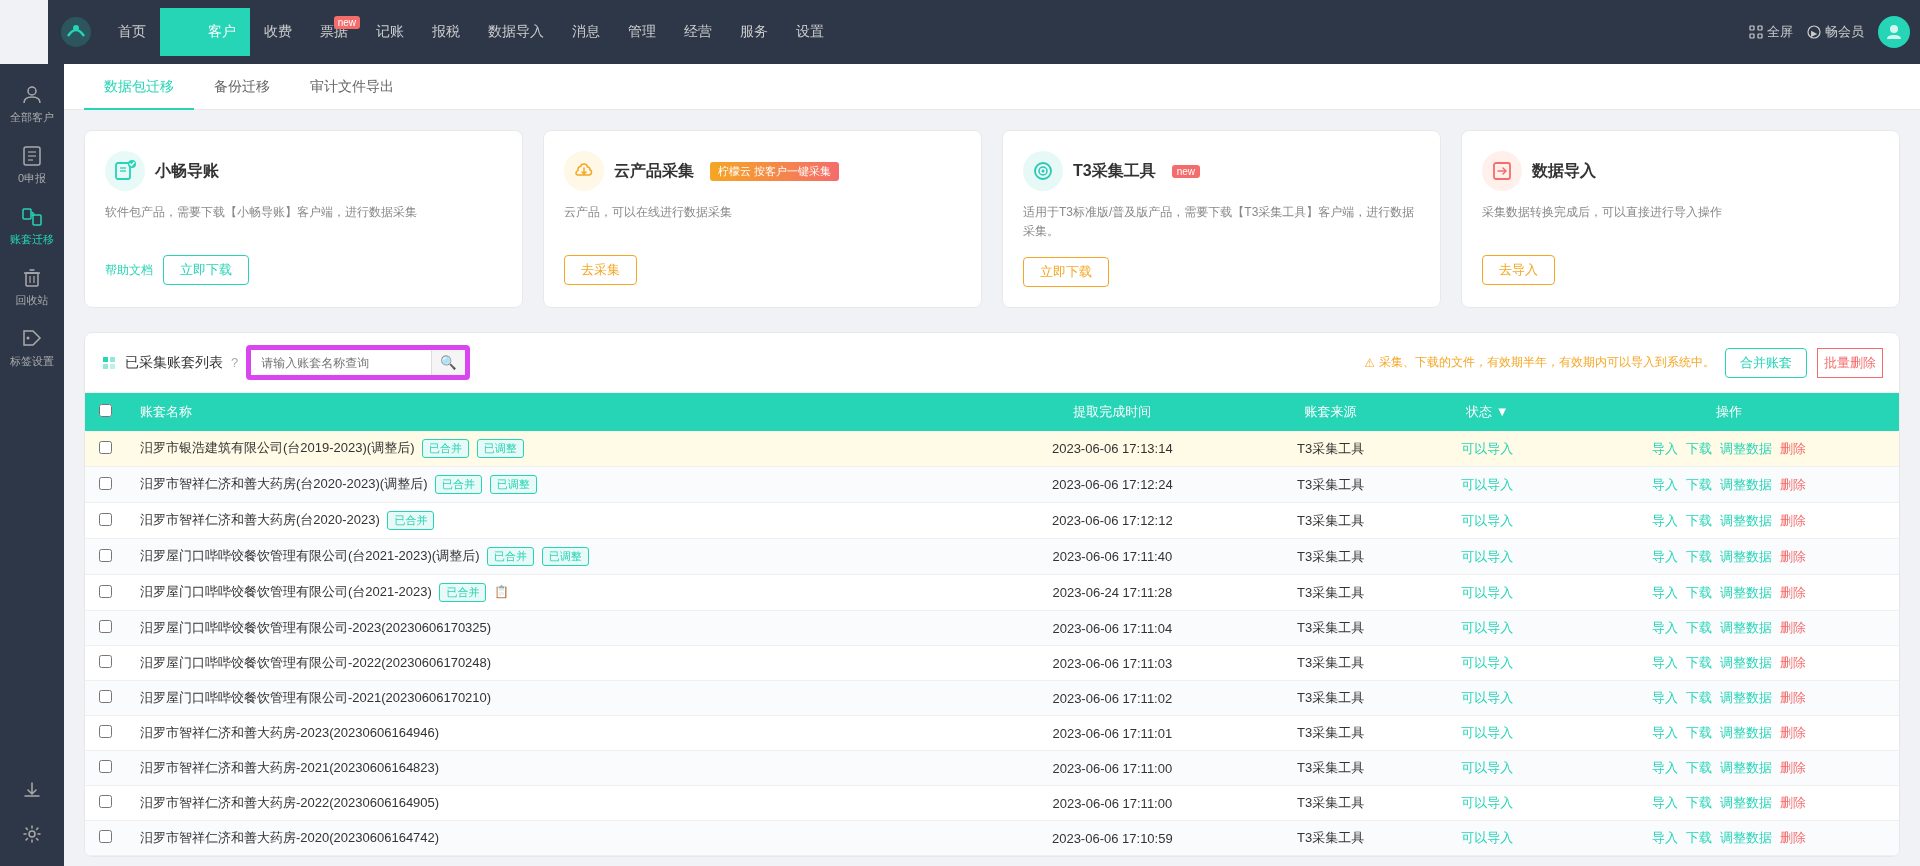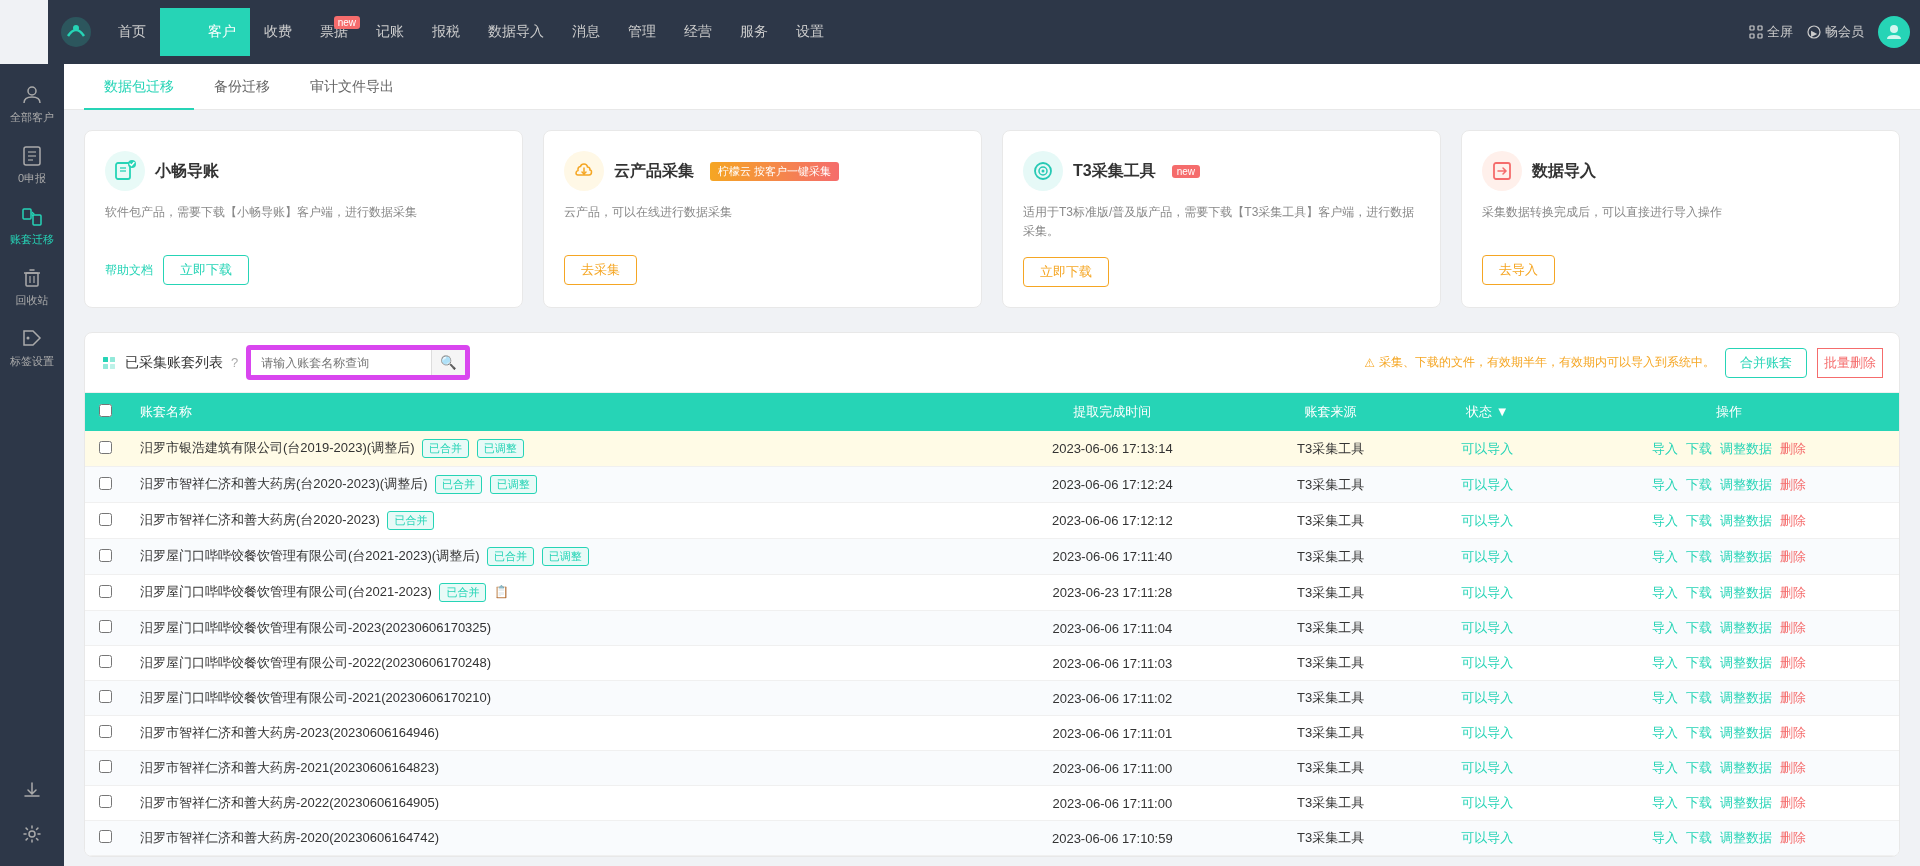--- a/index.html
+++ b/index.html
@@ -367,21 +367,21 @@
                 <td class="checkbox-cell"><input type="checkbox" style=""></td>
                 <td class="name-cell">汨罗屋门口哔哔饺餐饮管理有限公司(台2021-2023)(调整后) <span class="tag-badge tag-open">已合并</span> <span class="tag-badge tag-done2">已调整</span></td>
                 <td>2023-06-06 17:11:40</td>
                 <td>T3采集工具</td>
                 <td><span class="status-tag">可以导入</span></td>
                 <td><span class="action-link">导入</span><span class="action-link">下载</span><span class="action-link">调整数据</span><span class="action-link danger">删除</span></td>
               </tr>
               <tr>
                 <td class="checkbox-cell"><input type="checkbox" style=""></td>
                 <td class="name-cell">汨罗屋门口哔哔饺餐饮管理有限公司(台2021-2023) <span class="tag-badge tag-open">已合并</span> <span class="icon-file">📋</span></td>
-                <td>2023-06-23 17:11:28</td>
+                <td>2023-06-24 17:11:28</td>
                 <td>T3采集工具</td>
                 <td><span class="status-tag">可以导入</span></td>
                 <td><span class="action-link">导入</span><span class="action-link">下载</span><span class="action-link">调整数据</span><span class="action-link danger">删除</span></td>
               </tr>
               <tr>
                 <td class="checkbox-cell"><input type="checkbox" style=""></td>
                 <td class="name-cell">汨罗屋门口哔哔饺餐饮管理有限公司-2023(20230606170325)</td>
                 <td>2023-06-06 17:11:04</td>
                 <td>T3采集工具</td>
                 <td><span class="status-tag">可以导入</span></td>

